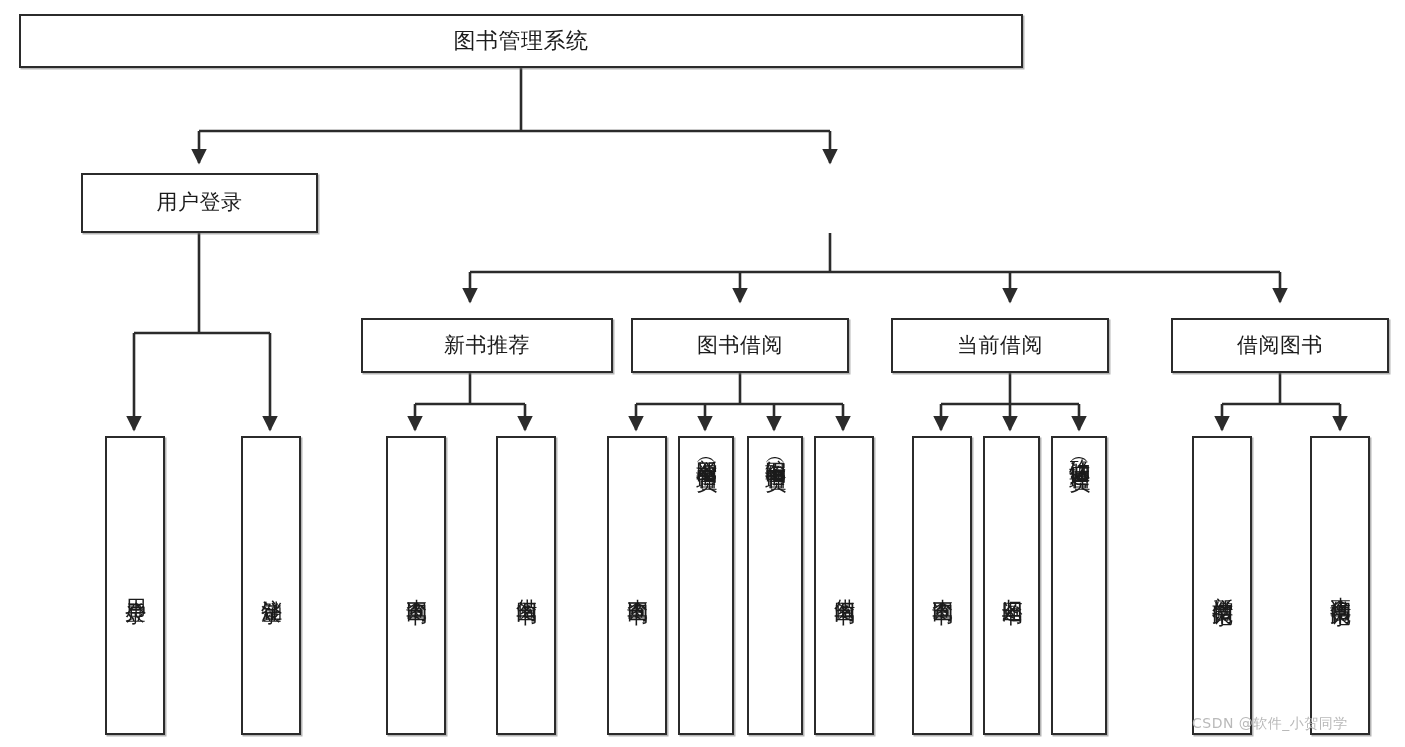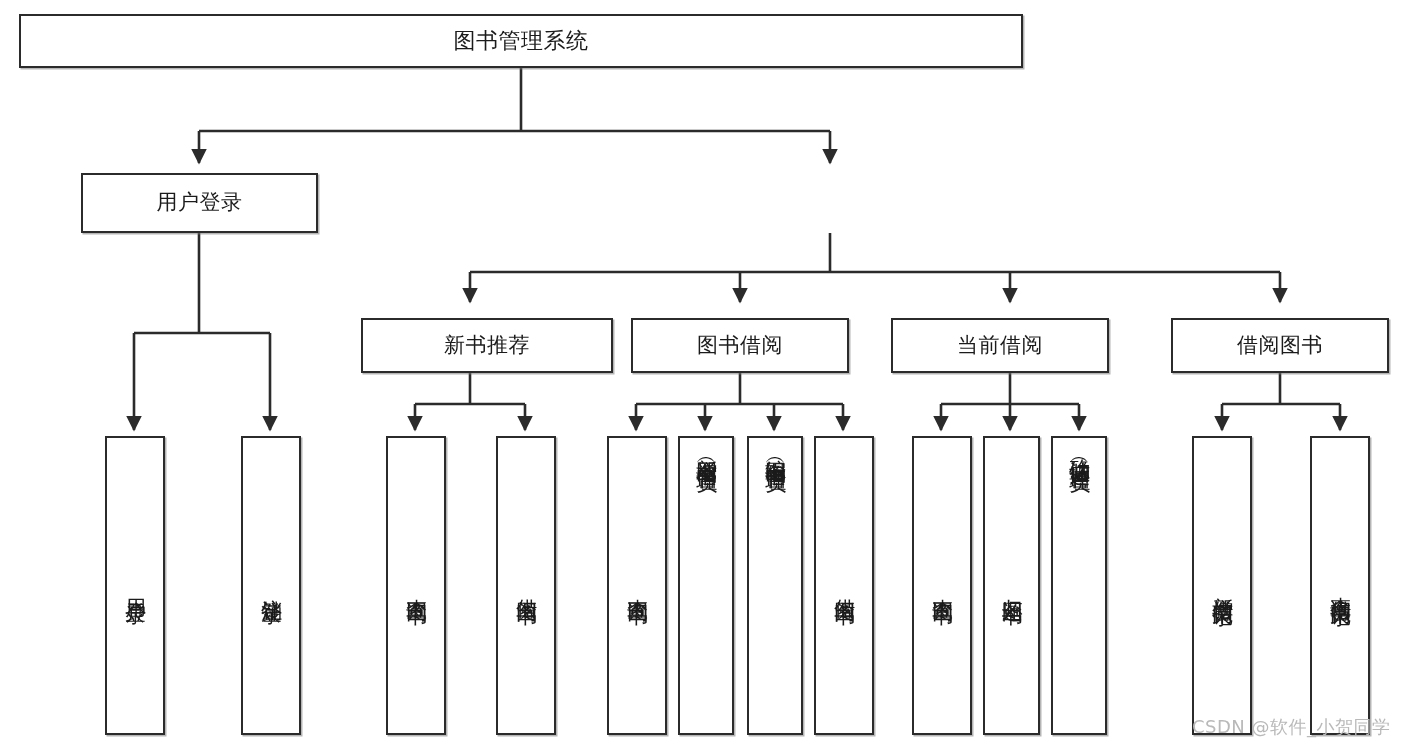--- a/index.html
+++ b/index.html
@@ -58,21 +58,21 @@
     font-size: 21px;
     letter-spacing: 2px;
     white-space: nowrap;
     display: block;
   }
   .node.leaf.center-v {
     align-items: center;
   }
   .watermark {
     position: absolute;
-    font-size: 18px;
+    font-size: 14px;
     color: #b9b9b9;
     white-space: nowrap;
     letter-spacing: 0.5px;
     user-select: none;
   }
 </style>
 </head>
 <body>
 
 <div id="diagram-root">

